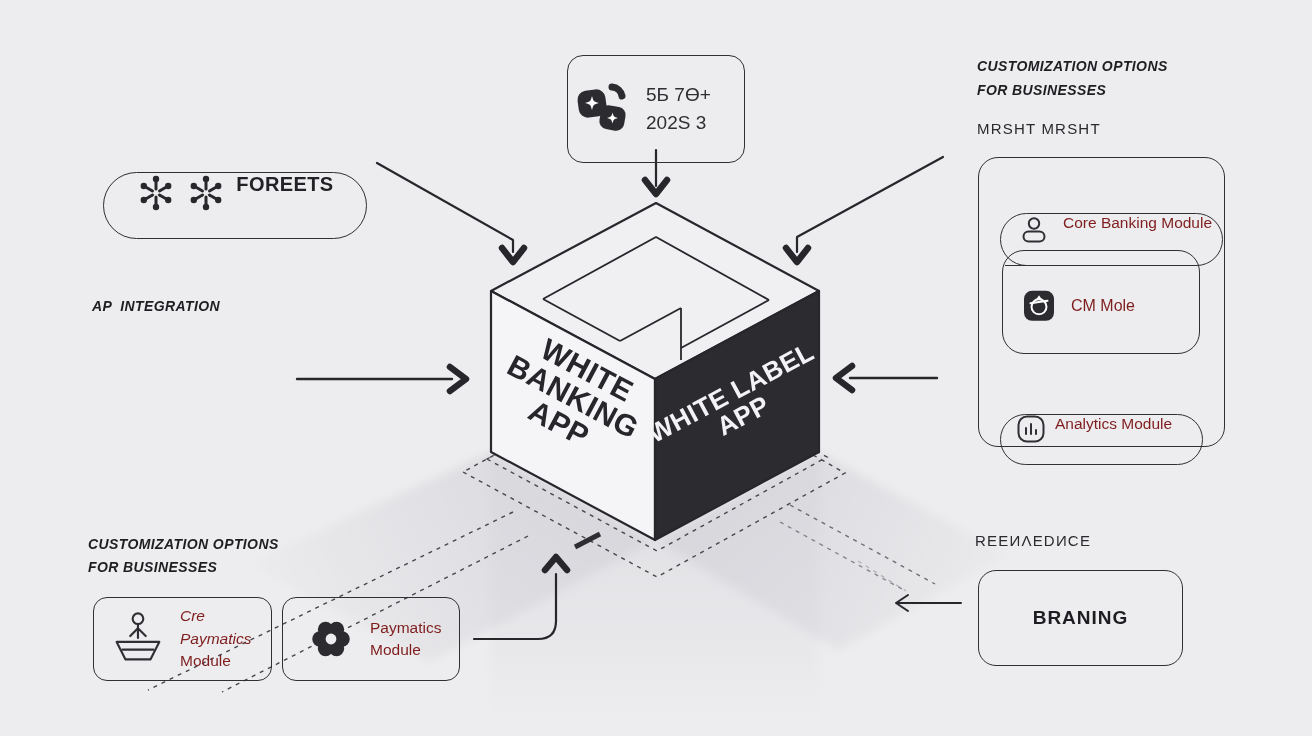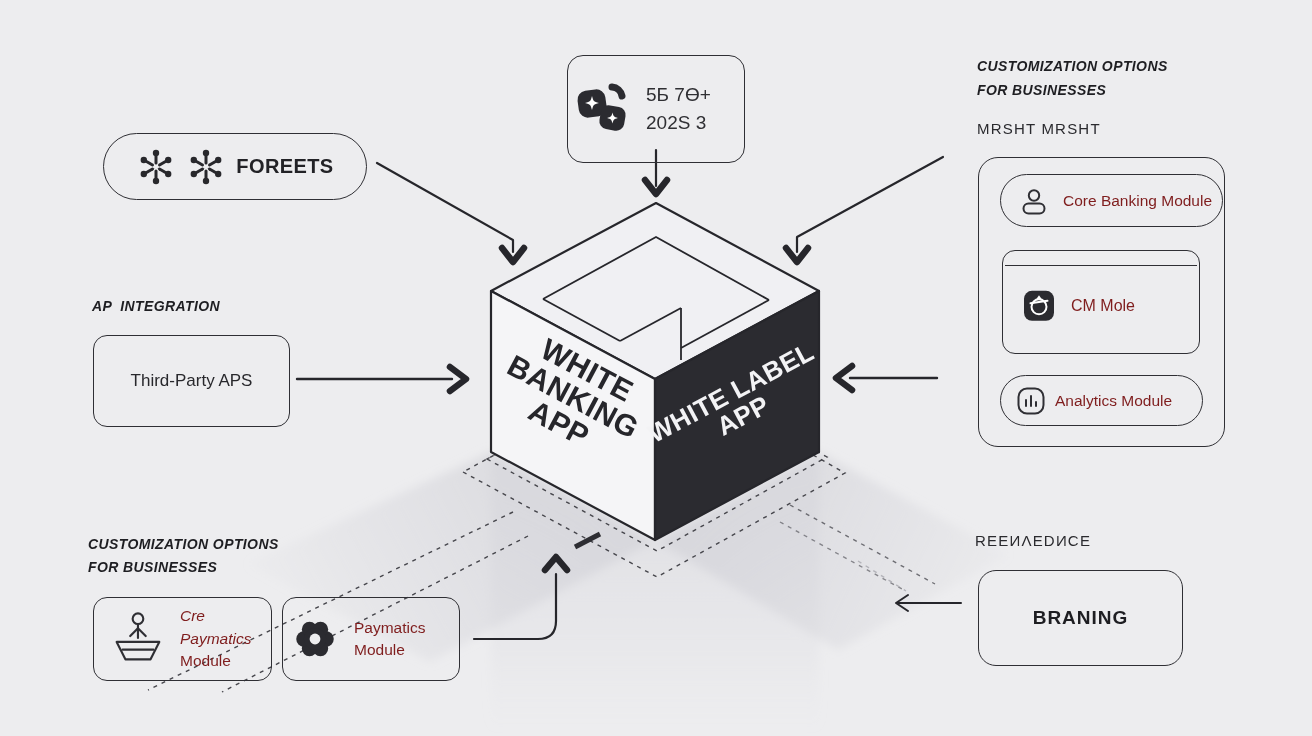--- a/index.html
+++ b/index.html
@@ -1,21 +1,21 @@
 <!DOCTYPE html>
 <html><head>
 <meta charset="utf-8">
 <style>
   html,body{margin:0;padding:0;}
   body{background:#ececee;font-family:"Liberation Sans","DejaVu Sans",sans-serif;}
   #stage{position:relative;width:1312px;height:736px;background:#ededef;overflow:hidden;}
   .abs{position:absolute;}
   .box{border:1.6px solid #2f2f34;border-radius:14px;background:transparent;box-sizing:border-box;}
   .pill{border:1.6px solid #2f2f34;border-radius:40px;background:transparent;box-sizing:border-box;
-        display:flex;align-items:center;justify-content:center;gap:10px;}
+        display:flex;align-items:flex-start;justify-content:center;gap:10px;margin-top:39px;}
   .heading{font-weight:bold;font-size:14px;color:#1e1e22;letter-spacing:.4px;white-space:pre;line-height:23px;font-style:italic;}
   .subheading{font-size:15px;color:#2a2a2e;letter-spacing:1.2px;white-space:pre;}
   .modlabel{font-size:15.5px;color:#7f1d1d;}
   .center-flex{display:flex;align-items:center;justify-content:center;}
   .cubetext{font-weight:bold;text-align:center;line-height:1.0;letter-spacing:.5px;}
   .cardline{position:absolute;left:2px;right:2px;top:14px;border-top:1.5px solid #2f2f34;}
 </style>
 </head>
 <body>
 
@@ -169,41 +169,38 @@
           <circle cx="-12.2" cy="-7" r="3.2"></circle>
             <circle cx="0" cy="-14" r="3.2"></circle>
             <circle cx="12.2" cy="-7" r="3.2"></circle>
         </g>
       </svg>
     </span>
     <span style="font-size:20px;font-weight:bold;color:#222226;letter-spacing:.4px;">FOREETS</span>
   </div>
 
   <div class="abs heading" style="left:92px;top:295px;">AP  INTEGRATION</div>
-  <div class="abs box center-flex" style="left:93px;top:335px;width:197px;height:92px;">
-    <span style="font-size:17px;color:#28282c;">Third-Party APS</span>
-  </div>
 
   <div class="abs heading" style="left:977px;top:55px;">CUSTOMIZATION OPTIONS</div>
   <div class="abs heading" style="left:977px;top:79px;">FOR BUSINESSES</div>
   <div class="abs subheading" style="left:977px;top:120px;">MRSHT MRSHT</div>
 
   <div class="abs box" style="left:978px;top:157px;width:247px;height:290px;border-radius:20px;"></div>
 
   <div class="abs pill" style="left:1000px;top:174px;width:223px;height:53px;justify-content:flex-start;padding-left:18px;gap:14px;">
     <span style="display:inline-flex;">
       <svg width="30" height="30" viewBox="0 0 30 30" fill="none" stroke="#2f2f34" stroke-width="2">
         <circle cx="15" cy="9.5" r="5.2"></circle>
         <rect x="4.5" y="17.5" width="21" height="10" rx="5"></rect>
       </svg>
     </span>
     <span class="modlabel">Core Banking Module</span>
   </div>
 
-  <div class="abs box" style="left:1002px;top:250px;width:198px;height:104px;border-radius:13px;">
+  <div class="abs box" style="left:1002px;top:250px;width:198px;height:104px;border-radius:22px;">
     <div class="cardline"></div>
     <div style="position:absolute;left:20px;top:50%;transform:translateY(-38%);display:flex;align-items:center;gap:16px;">
       <span style="display:inline-flex;">
         <svg width="32" height="32" viewBox="0 0 32 32">
           <rect x="1" y="1" width="30" height="30" rx="8" fill="#2b2b30"></rect>
           <circle cx="16" cy="17" r="7.5" stroke="#ffffff" stroke-width="2" fill="none"></circle>
           <path d="M7.5,13.5 L24.5,11" stroke="#ffffff" stroke-width="2" stroke-linecap="round"></path>
           <path d="M16,5.5 l2.8,3.8 h-5.6 z" fill="#ffffff"></path>
         </svg>
       </span>
@@ -236,21 +233,21 @@
         <path d="M11,35 H55 L46,53 H20 Z"></path>
         <path d="M17,43 H49"></path>
       </svg>
     </span>
     <span class="modlabel" style="line-height:1.45;">
       <div style="font-style:italic;">Cre Paymatics</div>
       <div>Module</div>
     </span>
   </div>
 
-  <div class="abs box" style="left:282px;top:597px;width:178px;height:84px;display:flex;align-items:center;padding:0 7px;gap:14px;">
+  <div class="abs box" style="left:282px;top:597px;width:178px;height:84px;display:flex;align-items:center;padding:0 23px;gap:14px;">
     <span style="display:inline-flex;">
       <svg width="50" height="50" viewBox="0 0 52 52">
         <g fill="#2b2b30">
           <circle cx="37.5" cy="26" r="8"></circle>
             <circle cx="31.7" cy="36" r="8"></circle>
             <circle cx="20.3" cy="36" r="8"></circle>
           <circle cx="14.5" cy="26" r="8"></circle>
             <circle cx="20.3" cy="16" r="8"></circle>
             <circle cx="31.7" cy="16" r="8"></circle>
           <circle cx="26" cy="26" r="11.5"></circle>

